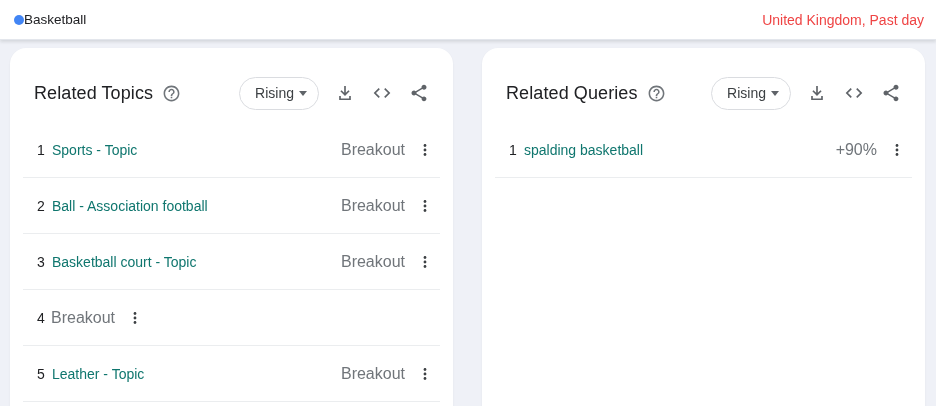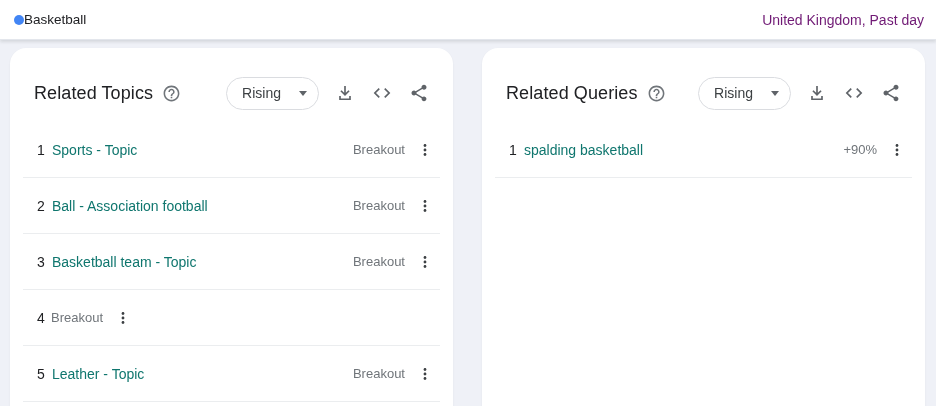--- a/index.html
+++ b/index.html
@@ -21,21 +21,21 @@
     border-bottom: 1px solid #e3e6ec;
     box-shadow: 0 2px 3px rgba(60,64,67,.14);
     z-index: 5;
   }
   .term-dot {
     width: 10px; height: 10px; border-radius: 50%;
     background: #4285f4; flex: 0 0 auto;
   }
   .term-label { font-size: 13.5px; color: #202124; }
   .topbar-spacer { flex: 1; }
-  .scope-label { font-size: 14px; color: #701a75; }
+  .scope-label { font-size: 14px; color: #ef4444; }
 
   
   .cards {
     position: absolute; top: 48px; left: 10px; right: 11px; bottom: 0;
     display: flex; gap: 29px;
   }
   .card {
     flex: 1 1 0;
     background: #ffffff;
     border-radius: 16px 16px 0 0;
@@ -53,21 +53,21 @@
   .help-icon { margin-left: 9px; width: 19px; height: 19px; flex: 0 0 auto; cursor: pointer; }
   .header-spacer { flex: 1; }
 
   .sort-select {
     display: inline-flex; align-items: center;
     height: 33px; padding: 0 11px 0 15px;
     border: 1px solid #dadce0; border-radius: 17px;
     background: #fff; cursor: pointer;
     margin-right: 16px;
   }
-  .sort-select .sort-label { font-size: 14px; color: #3c4043; margin-right: 18px; }
+  .sort-select .sort-label { font-size: 14px; color: #3c4043; margin-right: 5px; }
   .caret-down {
     width: 0; height: 0;
     border-left: 4.5px solid transparent;
     border-right: 4.5px solid transparent;
     border-top: 5px solid #5f6368;
   }
 
   .icon-btn {
     width: 20px; height: 20px; margin-left: 17px;
     cursor: pointer; flex: 0 0 auto;
@@ -79,21 +79,21 @@
   .row-list { margin-top: 4px; padding: 0 13px; flex: 0 0 auto; }
   .row {
     height: 56px;
     display: flex; align-items: center;
     padding: 0 5px 0 14px;
     border-bottom: 1px solid #ebedef;
     cursor: pointer;
   }
   .row-rank { width: 14px; font-size: 14px; color: #202124; flex: 0 0 auto; }
   .row-label { margin-left: 1px; font-size: 14px; color: #0f766e; flex: 1; white-space: nowrap; overflow: hidden; text-overflow: ellipsis; }
-  .row-value { font-size: 13px; color: #70757a; margin-right: 10px; flex: 0 0 auto; }
+  .row-value { font-size: 16px; color: #70757a; margin-right: 10px; flex: 0 0 auto; }
   .row-menu {
     width: 20px; height: 20px; flex: 0 0 auto; cursor: pointer;
     display: inline-flex; align-items: center; justify-content: center;
   }
 </style>
 </head>
 <body>
 
 <header class="topbar">
   <span class="term-dot"></span>
@@ -150,21 +150,21 @@
         <span class="row-label">Ball - Association football</span>
         <span class="row-value">Breakout</span>
         <span class="row-menu">
           <svg viewBox="0 0 24 24">
               <path fill="#3c4043" d="M12 8.3c.95 0 1.72-.77 1.72-1.72S12.95 4.86 12 4.86s-1.72.77-1.72 1.72S11.05 8.3 12 8.3zm0 1.98c-.95 0-1.72.77-1.72 1.72s.77 1.72 1.72 1.72 1.72-.77 1.72-1.72-.77-1.72-1.72-1.72zm0 5.42c-.95 0-1.72.77-1.72 1.72s.77 1.72 1.72 1.72 1.72-.77 1.72-1.72-.77-1.72-1.72-1.72z"></path>
             </svg>
         </span>
       </div>
       <div class="row">
         <span class="row-rank">3</span>
-        <span class="row-label">Basketball team - Topic</span>
+        <span class="row-label">Basketball court - Topic</span>
         <span class="row-value">Breakout</span>
         <span class="row-menu">
           <svg viewBox="0 0 24 24">
               <path fill="#3c4043" d="M12 8.3c.95 0 1.72-.77 1.72-1.72S12.95 4.86 12 4.86s-1.72.77-1.72 1.72S11.05 8.3 12 8.3zm0 1.98c-.95 0-1.72.77-1.72 1.72s.77 1.72 1.72 1.72 1.72-.77 1.72-1.72-.77-1.72-1.72-1.72zm0 5.42c-.95 0-1.72.77-1.72 1.72s.77 1.72 1.72 1.72 1.72-.77 1.72-1.72-.77-1.72-1.72-1.72z"></path>
             </svg>
         </span>
       </div>
       <div class="row">
         <span class="row-rank">4</span>
         <span class="row-value">Breakout</span>

